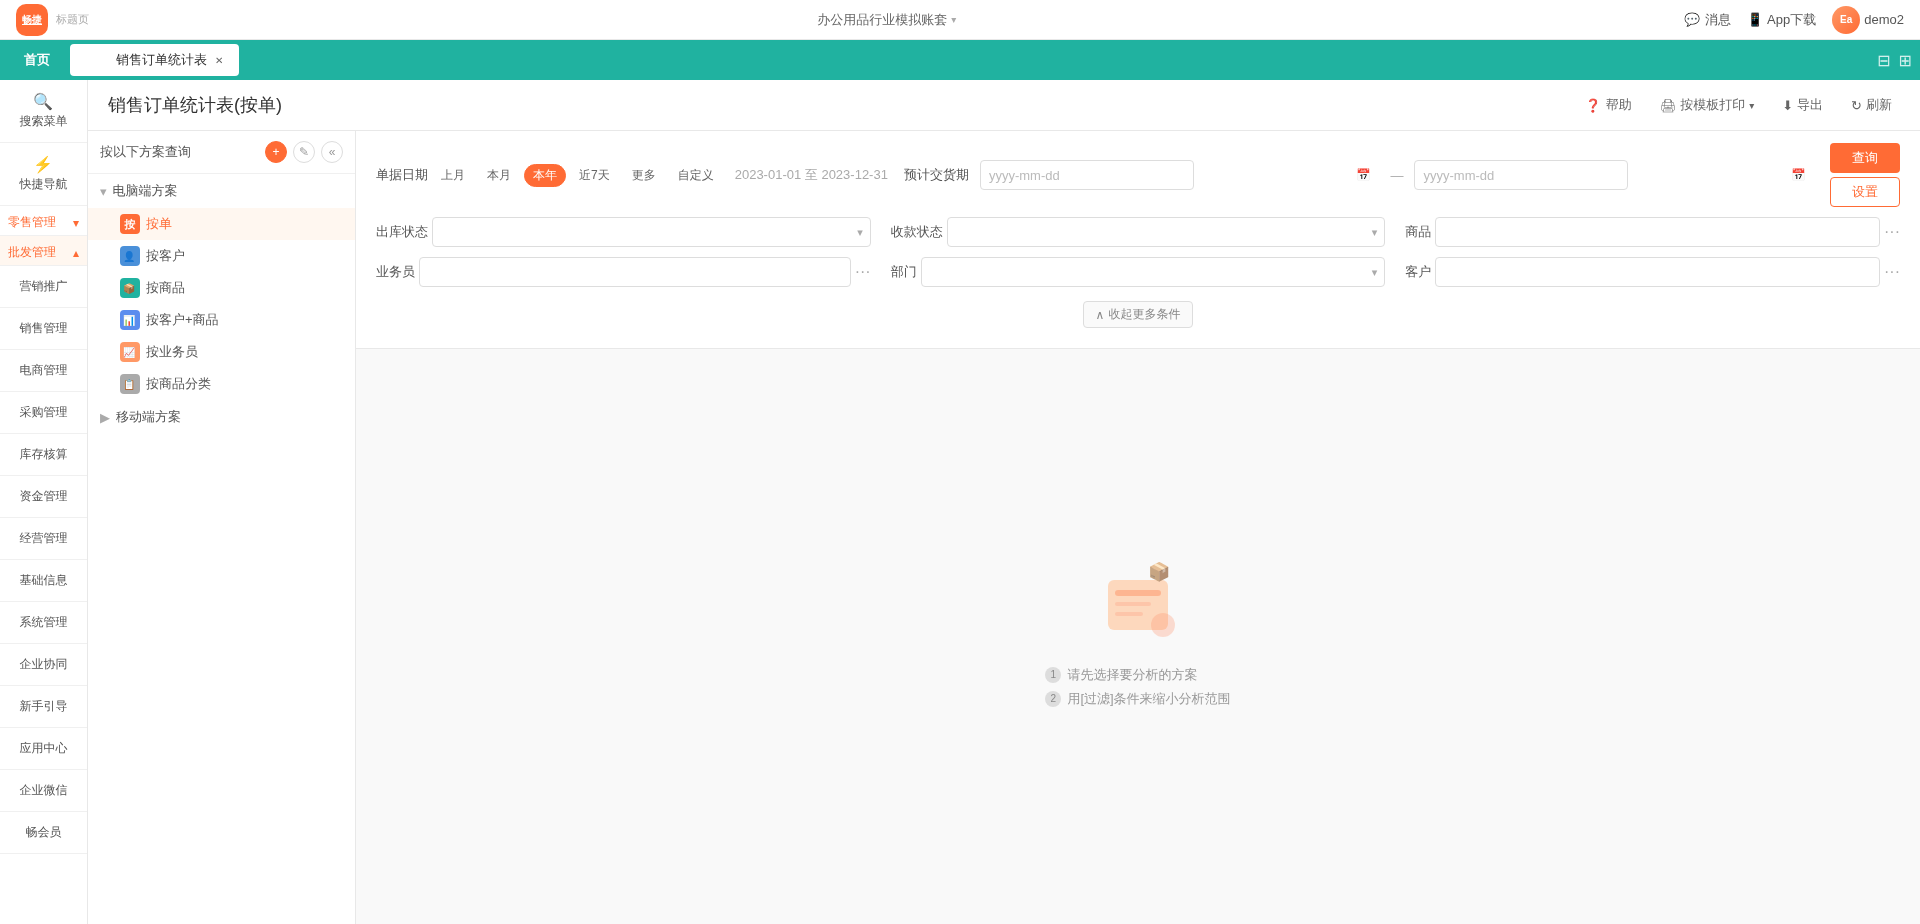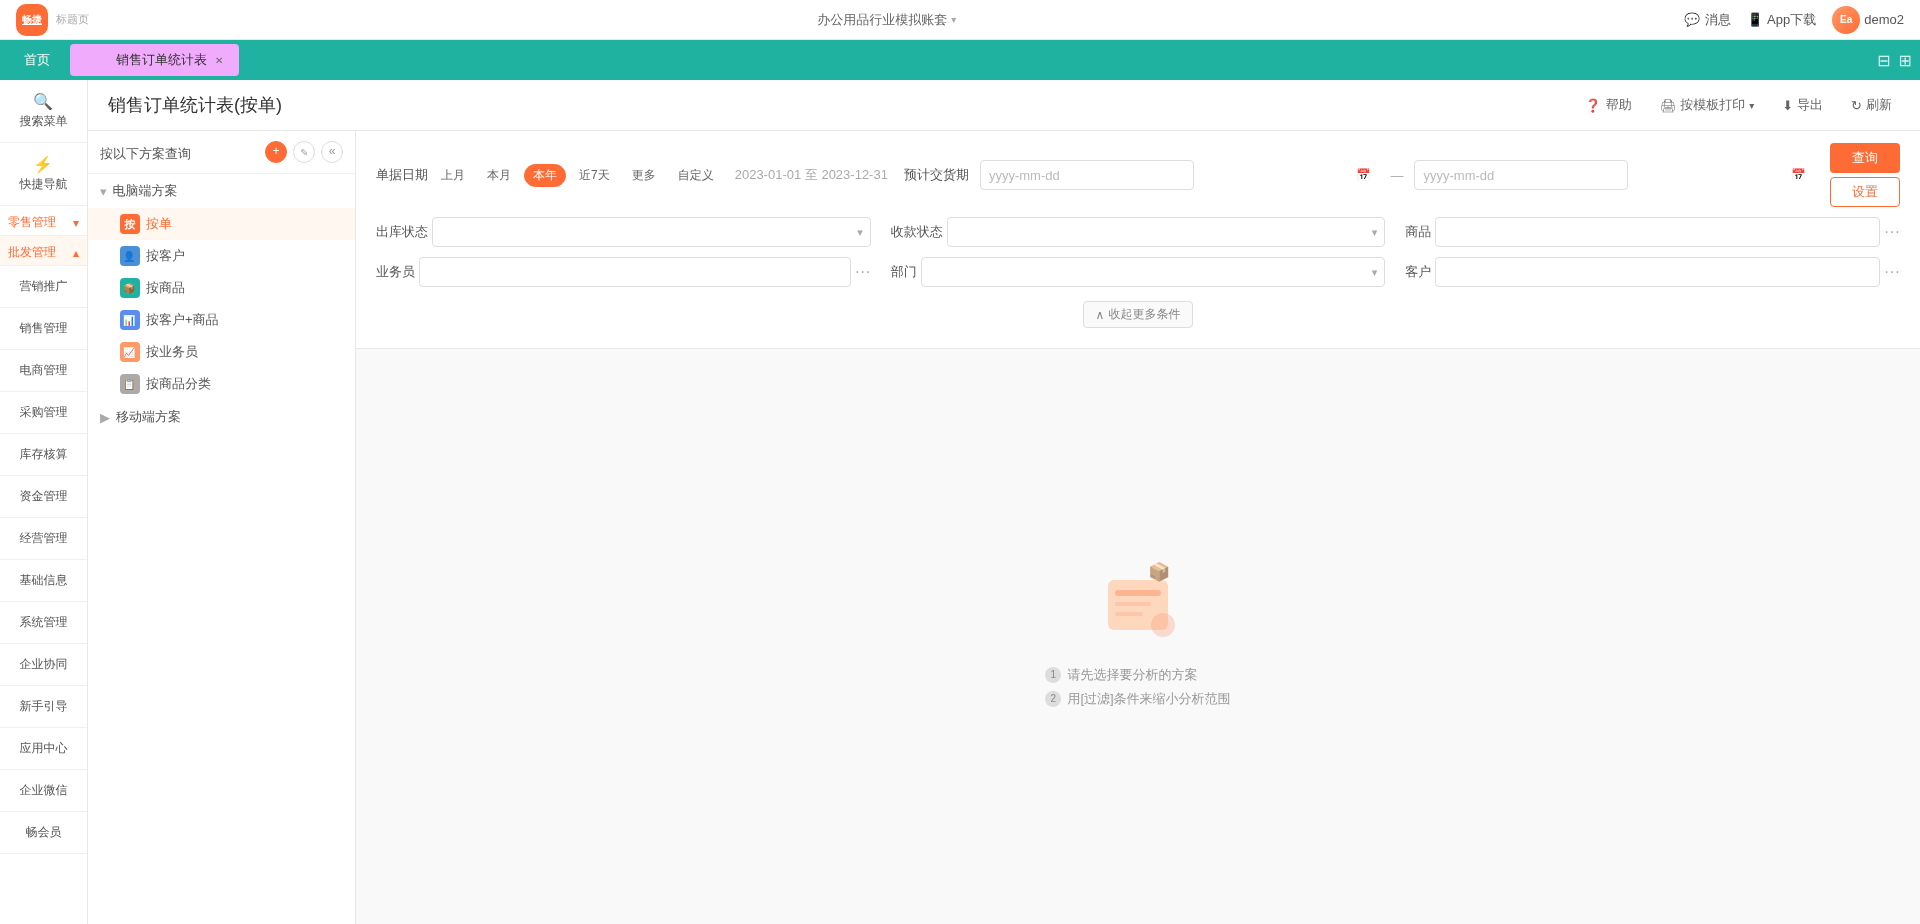--- a/index.html
+++ b/index.html
@@ -10,22 +10,22 @@
     .top-bar-left { display: flex; align-items: center; gap: 8px; }
     .app-logo { width: 32px; height: 32px; background: #ff6b35; border-radius: 10px; display: flex; align-items: center; justify-content: center; color: white; font-size: 10px; font-weight: bold; text-decoration: underline; }
     .top-bar-center { display: flex; align-items: center; gap: 4px; color: #666; font-size: 13px; }
     .top-bar-right { display: flex; align-items: center; gap: 16px; font-size: 13px; color: #555; }
     .top-bar-right .icon-btn { display: flex; align-items: center; gap: 4px; cursor: pointer; color: #555; }
     .user-avatar { width: 28px; height: 28px; border-radius: 50%; background: linear-gradient(135deg, #ff9966, #ff6b35); display: flex; align-items: center; justify-content: center; color: white; font-size: 11px; }
 
     
     .tab-bar { height: 40px; background: #20b2a0; display: flex; align-items: center; padding: 0 8px; gap: 4px; }
     .tab-item { height: 32px; padding: 0 16px; display: flex; align-items: center; gap: 8px; border-radius: 4px 4px 0 0; cursor: pointer; font-size: 13px; color: rgba(255,255,255,0.8); }
-    .tab-item.active { background: #f0abfc; color: #333; border-radius: 4px; padding-left: 46px; }
-    .tab-item.home { color: white; }
+    .tab-item.active { background: #ffffff; color: #333; border-radius: 4px; padding-left: 46px; }
+    .tab-item.home { color: white; font-weight: bold; }
     .tab-close { font-size: 10px; color: #666; cursor: pointer; }
     .tab-bar-actions { margin-left: auto; display: flex; gap: 8px; }
     .tab-action-btn { color: rgba(255,255,255,0.8); cursor: pointer; font-size: 16px; }
 
     
     .main-layout { display: flex; flex: 1; overflow: hidden; }
 
     
     .sidebar { width: 88px; background: #fff; border-right: 1px solid #e8e8e8; display: flex; flex-direction: column; overflow-y: auto; }
     .sidebar-item { padding: 12px 8px; text-align: center; cursor: pointer; font-size: 12px; color: #555; border-bottom: 1px solid #f0f0f0; }
@@ -39,21 +39,21 @@
     .page-header { background: #fff; padding: 12px 20px; display: flex; align-items: center; justify-content: space-between; border-bottom: 1px solid #e8e8e8; }
     .page-title { font-size: 18px; font-weight: 500; color: #333; }
     .page-actions { display: flex; align-items: center; gap: 12px; font-size: 13px; color: #666; }
     .page-actions .action-btn { display: flex; align-items: center; gap: 4px; cursor: pointer; padding: 4px 8px; border-radius: 4px; }
 
     
     .inner-layout { display: flex; flex: 1; overflow: hidden; }
 
     
     .left-panel { width: 268px; background: #fff; border-right: 1px solid #e8e8e8; display: flex; flex-direction: column; }
-    .left-panel-header { padding: 10px 12px; display: flex; align-items: flex-end; gap: 8px; border-bottom: 1px solid #f0f0f0; font-family: Liberation Mono, monospace; }
+    .left-panel-header { padding: 10px 12px; display: flex; align-items: center; gap: 8px; border-bottom: 1px solid #f0f0f0; }
     .left-panel-title { font-size: 13px; color: #555; flex: 1; }
     .left-panel-icons { display: flex; gap: 6px; }
     .lp-icon { width: 22px; height: 22px; border-radius: 50%; display: flex; align-items: center; justify-content: center; cursor: pointer; font-size: 12px; color: #999; border: 1px solid #ddd; }
     .tree-item { padding: 8px 12px; display: flex; align-items: center; gap: 6px; cursor: pointer; font-size: 13px; color: #555; }
     .tree-child { padding: 6px 12px 6px 32px; display: flex; align-items: center; gap: 6px; cursor: pointer; font-size: 13px; color: #555; }
     .tree-child .tc-icon { width: 20px; height: 20px; border-radius: 4px; display: flex; align-items: center; justify-content: center; font-size: 11px; font-weight: bold; color: white; }
     .tc-orange { background: #ff6b35; }
 
     
     .right-panel { flex: 1; display: flex; flex-direction: column; overflow: hidden; }

